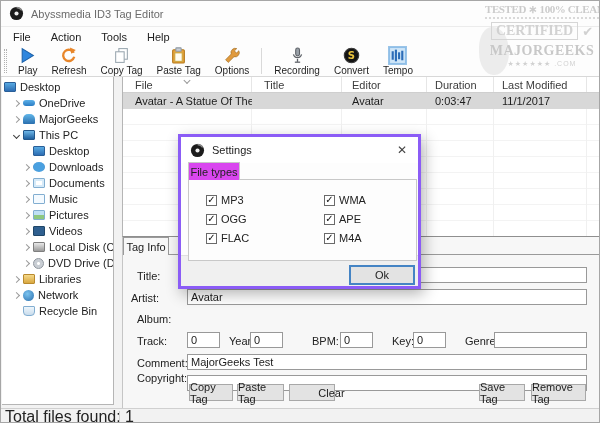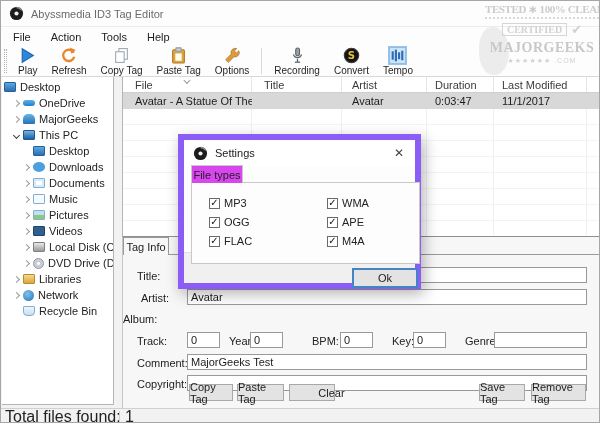--- a/index.html
+++ b/index.html
@@ -24,21 +24,21 @@
     padding:1px 7px;cursor:default;}
   .tb-ic{width:17px;height:17px;line-height:0;}
   .tb-ic.hl{background:#d9ebf9;outline:1px solid #9ac4e8;}
   .tb-label{font-size:10px;margin-top:1px;white-space:nowrap;color:#1f1f1f;}
   .tb-sep{width:1px;height:26px;background:#d9d9d9;margin:0 5px;}
   
   #watermark{position:absolute;left:484px;top:2px;width:114px;height:76px;z-index:60;
     pointer-events:none;text-align:center;color:#c9c9c9;opacity:.95;}
   #watermark .wm1{font-family:"Liberation Serif",serif;font-weight:bold;font-size:11px;letter-spacing:-0.4px;white-space:nowrap;border-bottom:2px dotted #d8d8d8;padding-bottom:1px;}
   #watermark .wm-row{display:flex;align-items:center;justify-content:center;gap:4px;margin-top:3px;}
-  #watermark .wm2{font-family:"Liberation Serif",serif;font-weight:bold;font-size:10px;border:1px solid #d4d4d4;padding:0 4px;color:#d0d0d0;}
+  #watermark .wm2{font-family:"Liberation Serif",serif;font-weight:bold;font-size:14px;border:1px solid #d4d4d4;padding:0 4px;color:#d0d0d0;}
   #watermark .wm-check{font-size:13px;color:#cfcfcf;}
   #watermark .wm3{font-family:"Liberation Serif",serif;font-weight:bold;font-size:14px;letter-spacing:.5px;margin-top:3px;color:#c6c6c6;}
   #watermark .wm4{font-size:7px;margin-top:1px;color:#cfcfcf;letter-spacing:1px;}
   #wm-blob{position:absolute;left:478px;top:26px;width:30px;height:48px;background:#dcdcdc;opacity:.5;border-radius:45% 55% 50% 50%;z-index:59;pointer-events:none;}
   
   #tree{position:absolute;left:1px;top:76px;width:112px;height:328px;background:#fff;
     border-right:1px solid #b5b5b5;border-bottom:1px solid #b5b5b5;overflow:hidden;padding-top:2px;}
   .tree-item{display:flex;align-items:center;height:16px;white-space:nowrap;cursor:default;}
   .chev{width:5px;height:5px;border-right:1px solid #9a9a9a;border-bottom:1px solid #9a9a9a;display:inline-block;flex:none;margin-right:4px;}
   .chev.right{transform:rotate(-45deg);}
@@ -78,21 +78,21 @@
   #tag-tabline{position:absolute;left:46px;right:0;top:17px;border-top:1px solid #9a9a9a;}
   .f-label{position:absolute;color:#222;}
   .f-input{position:absolute;height:16px;border:1px solid #999;background:#fff;font-family:"Liberation Sans",sans-serif;font-size:11px;padding:0 3px;color:#1c1c1c;outline:none;}
   .btn{position:absolute;height:17px;background:#e3e3e3;border:1px solid #a8a8a8;font-family:"Liberation Sans",sans-serif;font-size:11px;color:#1c1c1c;display:flex;align-items:center;justify-content:center;cursor:default;}
   
   #statusbar{position:absolute;left:0;top:407px;width:100%;height:16px;background:#f2f2f2;border-top:1px solid #d0d0d0;display:flex;align-items:center;font-size:16px;color:#222;}
   #statusbar .st-text{padding-left:4px;}
   #statusbar .st-div{position:absolute;left:118px;top:2px;bottom:2px;width:1px;background:#d0d0d0;}
   
   #dialog{position:absolute;left:177px;top:133px;width:243px;height:155px;background:#fdfdfd;
-    border:6px solid #8b5cf6;box-shadow:3px 5px 14px rgba(0,0,0,.3);z-index:100;}
+    border:3px solid #8b5cf6;box-shadow:3px 5px 14px rgba(0,0,0,.3);z-index:100;}
   #dlg-title{position:relative;height:26px;background:#fff;display:flex;align-items:center;padding-left:9px;}
   #dlg-title .app-ic{width:14px;height:14px;margin-right:8px;flex:none;}
   #dlg-close{position:absolute;right:0;top:0;width:32px;height:25px;display:flex;align-items:center;justify-content:center;font-size:12px;color:#444;cursor:default;}
   #dlg-tab{position:absolute;left:7px;top:25px;width:52px;height:18px;background:#d946ef;border:1px solid #c8c8c8;border-bottom:none;display:flex;align-items:center;justify-content:center;z-index:2;}
   #dlg-panel{position:absolute;left:7px;top:42px;width:229px;height:82px;background:#fdfdfd;border:1px solid #c8c8c8;z-index:1;}
   .cb-row{position:absolute;display:flex;align-items:center;cursor:default;}
   .cb{width:11px;height:11px;border:1px solid #6a6a6a;background:#fff;display:inline-flex;align-items:center;justify-content:center;font-size:10px;line-height:1;color:#111;margin-right:4px;font-family:"DejaVu Sans",sans-serif;}
   #dlg-strip{position:absolute;left:0;bottom:0;width:100%;height:31px;background:#f0f0f0;border-top:1px solid #e0e0e0;}
   #dlg-ok{position:absolute;left:168px;top:128px;width:66px;height:20px;background:#e3e3e3;border:2px solid #4584c4;display:flex;align-items:center;justify-content:center;cursor:default;}
 </style>
@@ -273,21 +273,21 @@
   <div id="filelist">
     <div id="list-header">
         <div class="hcell" style="width: 129px; padding-left: 12px;">
           <span>File</span>
           <span class="sort-chev"></span>
         </div>
         <div class="hcell" style="width: 90px; padding-left: 12px;">
           <span>Title</span>
         </div>
         <div class="hcell" style="width: 85px; padding-left: 10px;">
-          <span>Artist</span>
+          <span>Editor</span>
         </div>
         <div class="hcell" style="width: 67px; padding-left: 8px;">
           <span>Duration</span>
         </div>
         <div class="hcell" style="width: 93px; padding-left: 8px;">
           <span>Last Modified</span>
         </div>
       </div>
     <div id="list-body">
         <div class="vline" style="left: 128px;"></div>
@@ -307,40 +307,40 @@
 
   <div id="tagpane">
     <div id="tag-tab">
       <span>Tag Info</span>
     </div>
     <div id="tag-tabline"></div>
 
     <span class="f-label" style="left:14px;top:33px;">Title:</span>
     <input class="f-input" style="left: 64px; top: 30px; width: 400px;" readonly="" value="">
 
-    <span class="f-label" style="left:18px;top:55px;">Artist:</span>
+    <span class="f-label" style="left:8px;top:55px;">Artist:</span>
     <input class="f-input" style="left: 64px; top: 52px; width: 400px;" readonly="" value="Avatar">
 
-    <span class="f-label" style="left:0;top:76px;">Album:</span>
+    <span class="f-label" style="left:14px;top:76px;">Album:</span>
 
     <span class="f-label" style="left:14px;top:98px;">Track:</span>
     <input class="f-input" style="left: 64px; top: 95px; width: 33px;" readonly="" value="0">
     <span class="f-label" style="left:106px;top:98px;">Year:</span>
     <input class="f-input" style="left: 127px; top: 95px; width: 33px;" readonly="" value="0">
     <span class="f-label" style="left:189px;top:98px;">BPM:</span>
     <input class="f-input" style="left: 217px; top: 95px; width: 33px;" readonly="" value="0">
     <span class="f-label" style="left:269px;top:98px;">Key:</span>
     <input class="f-input" style="left: 290px; top: 95px; width: 33px;" readonly="" value="0">
     <span class="f-label" style="left:342px;top:98px;">Genre:</span>
     <input class="f-input" style="left: 371px; top: 95px; width: 93px;" readonly="" value="">
 
     <span class="f-label" style="left:14px;top:120px;">Comment:</span>
     <input class="f-input" style="left: 64px; top: 117px; width: 400px;" readonly="" value="MajorGeeks Test">
 
-    <span class="f-label" style="left:14px;top:141px;">Copyright:</span>
+    <span class="f-label" style="left:14px;top:135px;">Copyright:</span>
     <input class="f-input" style="left: 64px; top: 138px; width: 400px;" readonly="" value="">
 
     <div class="btn" style="left:66px;top:147px;width:44px;">Copy Tag</div>
     <div class="btn" style="left:114px;top:147px;width:47px;">Paste Tag</div>
     <div class="btn" style="left:166px;top:147px;width:46px;padding-left:39px;">Clear</div>
     <div class="btn" style="left:356px;top:147px;width:46px;">Save Tag</div>
     <div class="btn" style="left:408px;top:147px;width:55px;">Remove Tag</div>
   </div>
 
   <div id="statusbar">

